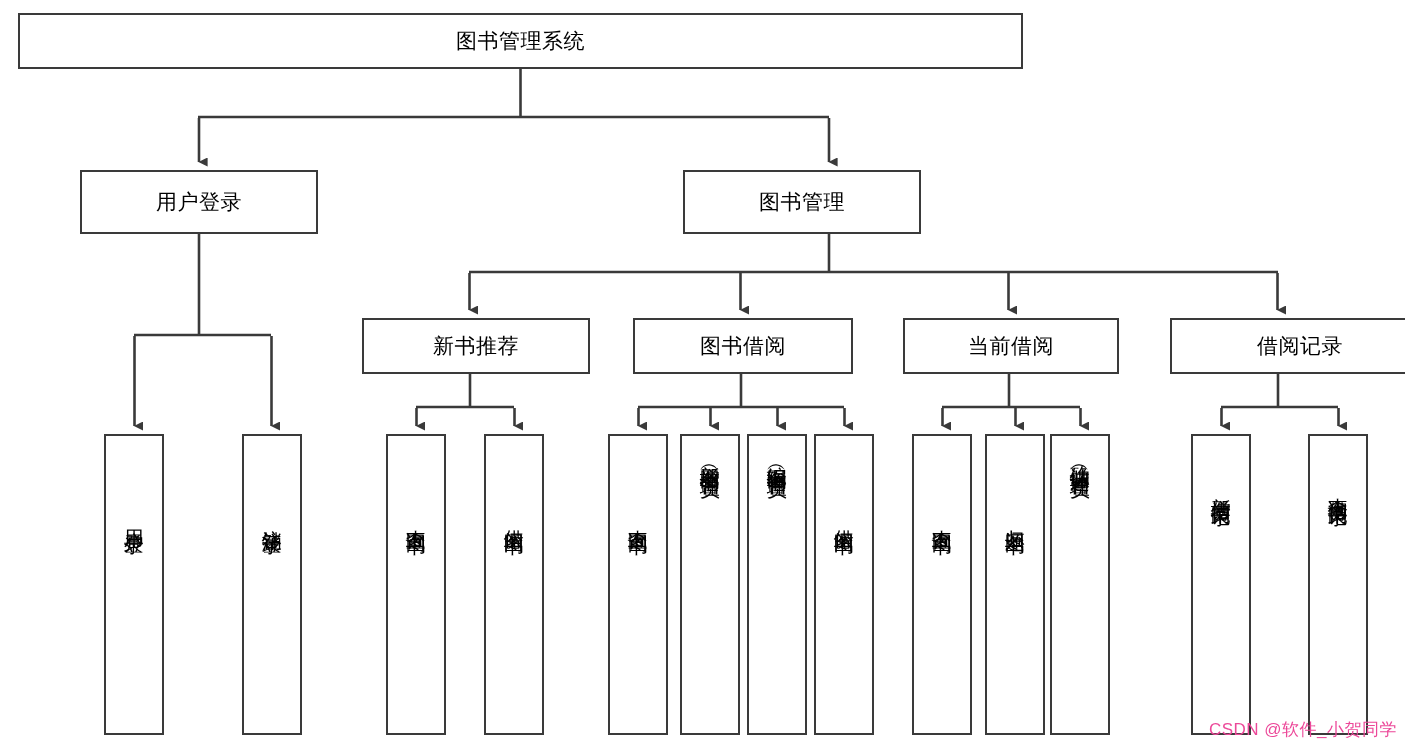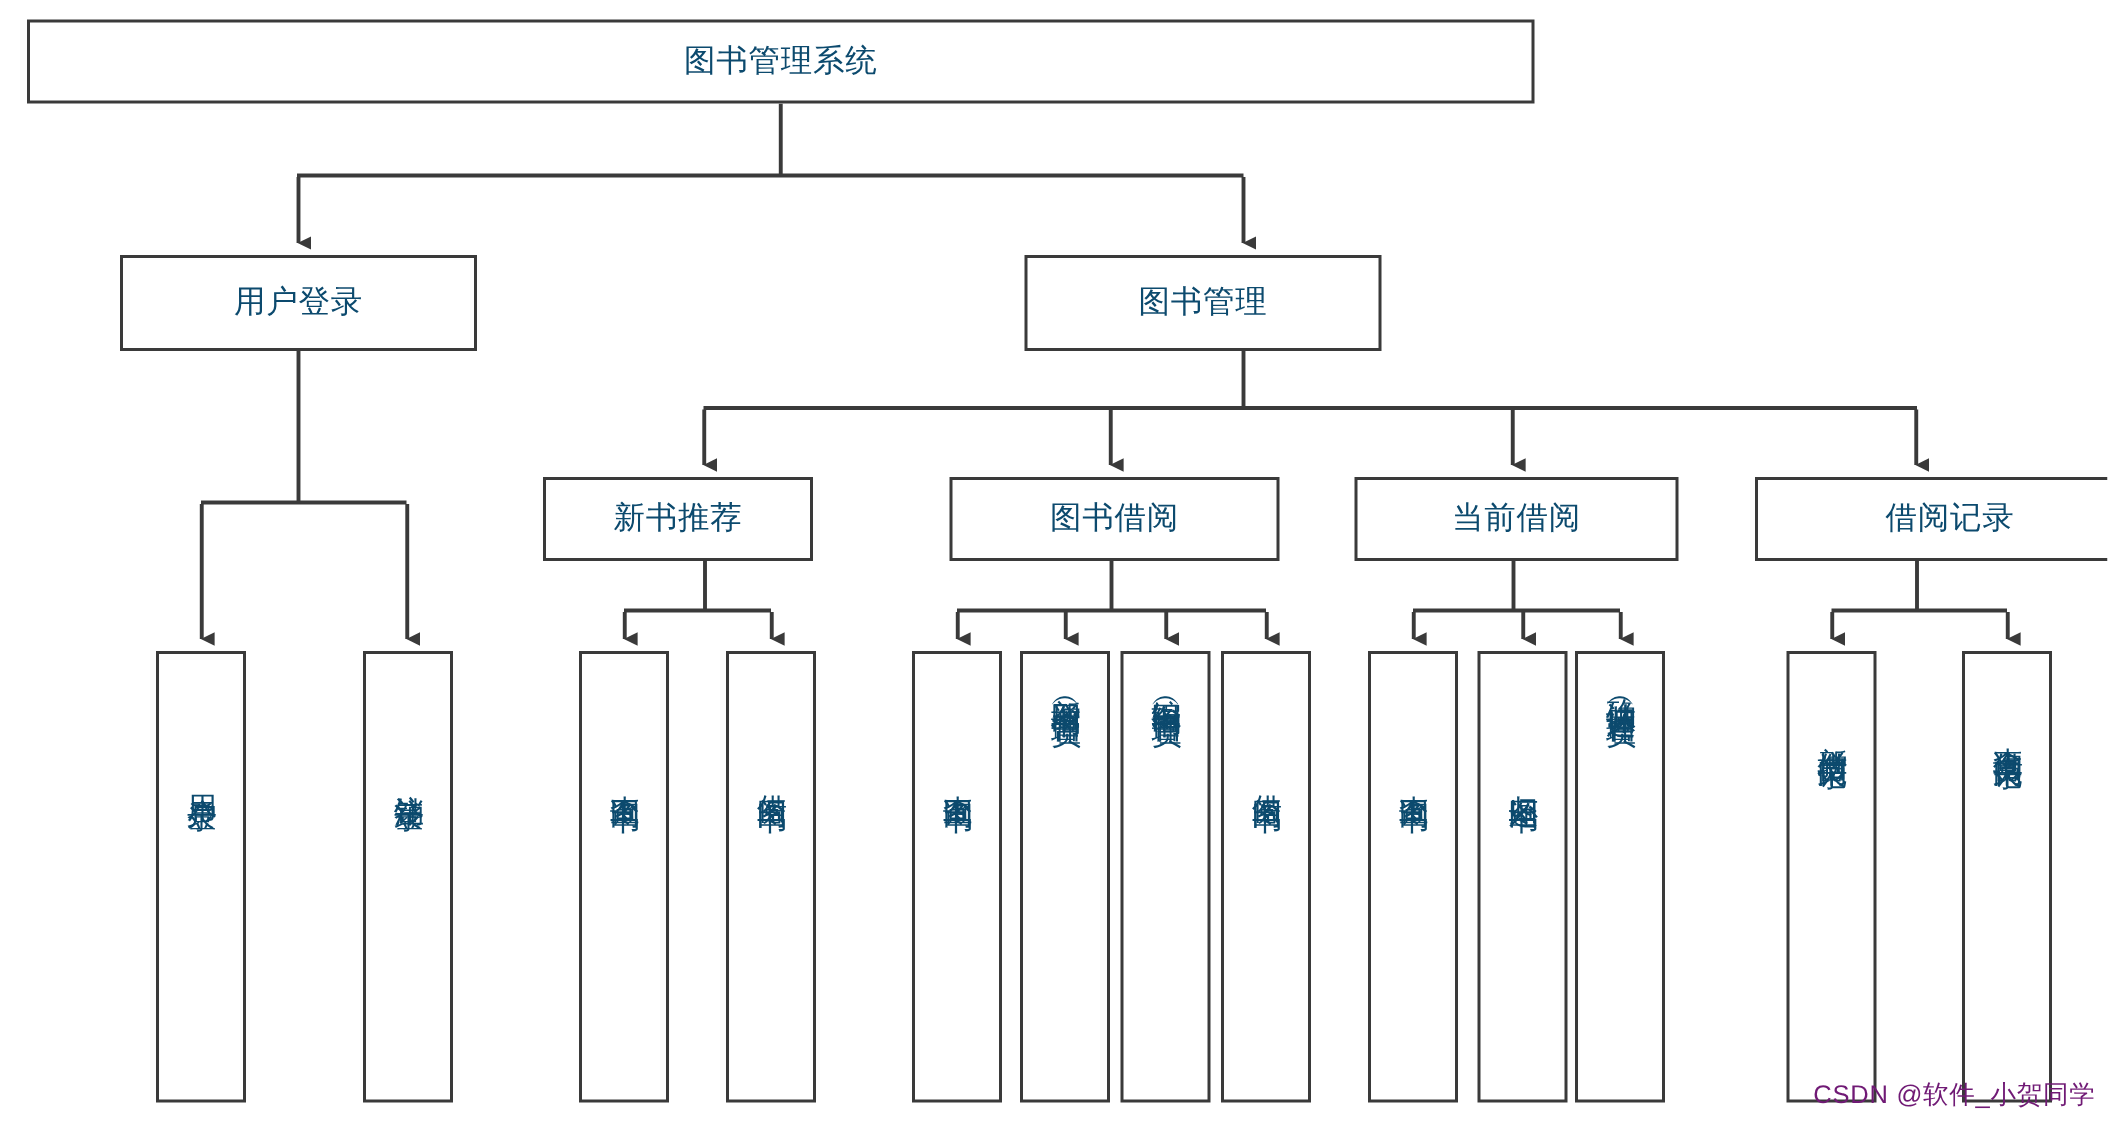--- a/index.html
+++ b/index.html
@@ -33,21 +33,21 @@
     display: flex;
     align-items: center;
     justify-content: center;
     color: #1a1a1a;
   }
   .node-label {
     font-size: 21px;
     line-height: 1.15;
     letter-spacing: 0.5px;
     white-space: nowrap;
-    color: #0c4a6e;
+    color: #000000;
   }
   .node-box.leaf {
     align-items: flex-start;
     justify-content: center;
     padding-top: 14px;
   }
   .node-box.leaf .node-label {
     writing-mode: vertical-rl;
     text-orientation: upright;
     font-size: 20px;
@@ -60,21 +60,21 @@
     padding-top: 78px;
   }
   .node-box.leaf.mid-pad {
     padding-top: 46px;
   }
   #watermark {
     position: absolute;
     right: 8px;
     bottom: 6px;
     font-size: 17px;
-    color: #701a75;
+    color: #ec4899;
     white-space: nowrap;
     letter-spacing: 0.5px;
   }
 </style>
 </head>
 <body>
 
 <div id="diagram-root">
 
   <svg id="diagram-svg" viewBox="0 0 1405 747" xmlns="http://www.w3.org/2000/svg">
@@ -132,21 +132,21 @@
     <span class="node-label">图书管理系统</span>
   </div>
 
   <div class="node-box" style="left:80px; top:170px; width:238px; height:64px;">
     <span class="node-label">用户登录</span>
   </div>
   <div class="node-box" style="left:683px; top:170px; width:238px; height:64px;">
     <span class="node-label">图书管理</span>
   </div>
 
-  <div class="node-box" style="left:362px; top:318px; width:180px; height:56px;">
+  <div class="node-box" style="left:362px; top:318px; width:228px; height:56px;">
     <span class="node-label">新书推荐</span>
   </div>
   <div class="node-box" style="left:633px; top:318px; width:220px; height:56px;">
     <span class="node-label">图书借阅</span>
   </div>
   <div class="node-box" style="left:903px; top:318px; width:216px; height:56px;">
     <span class="node-label">当前借阅</span>
   </div>
   <div class="node-box" style="left:1170px; top:318px; width:260px; height:56px;">
     <span class="node-label">借阅记录</span>

